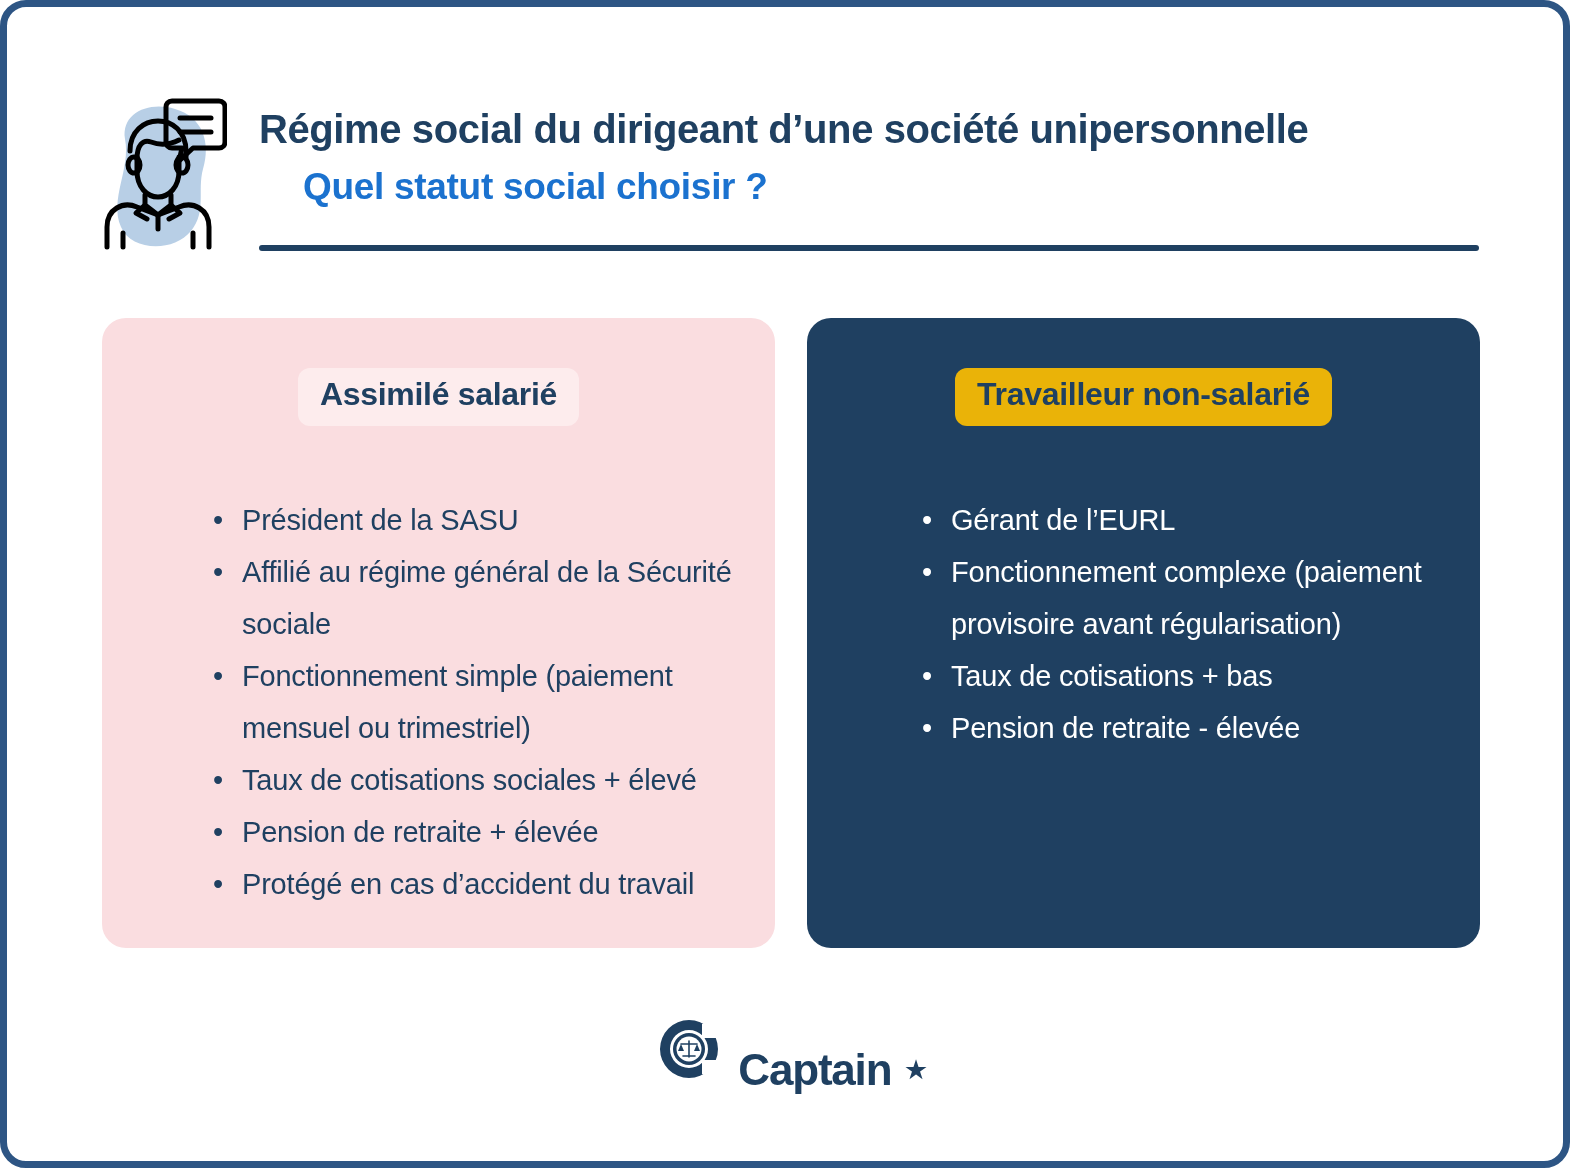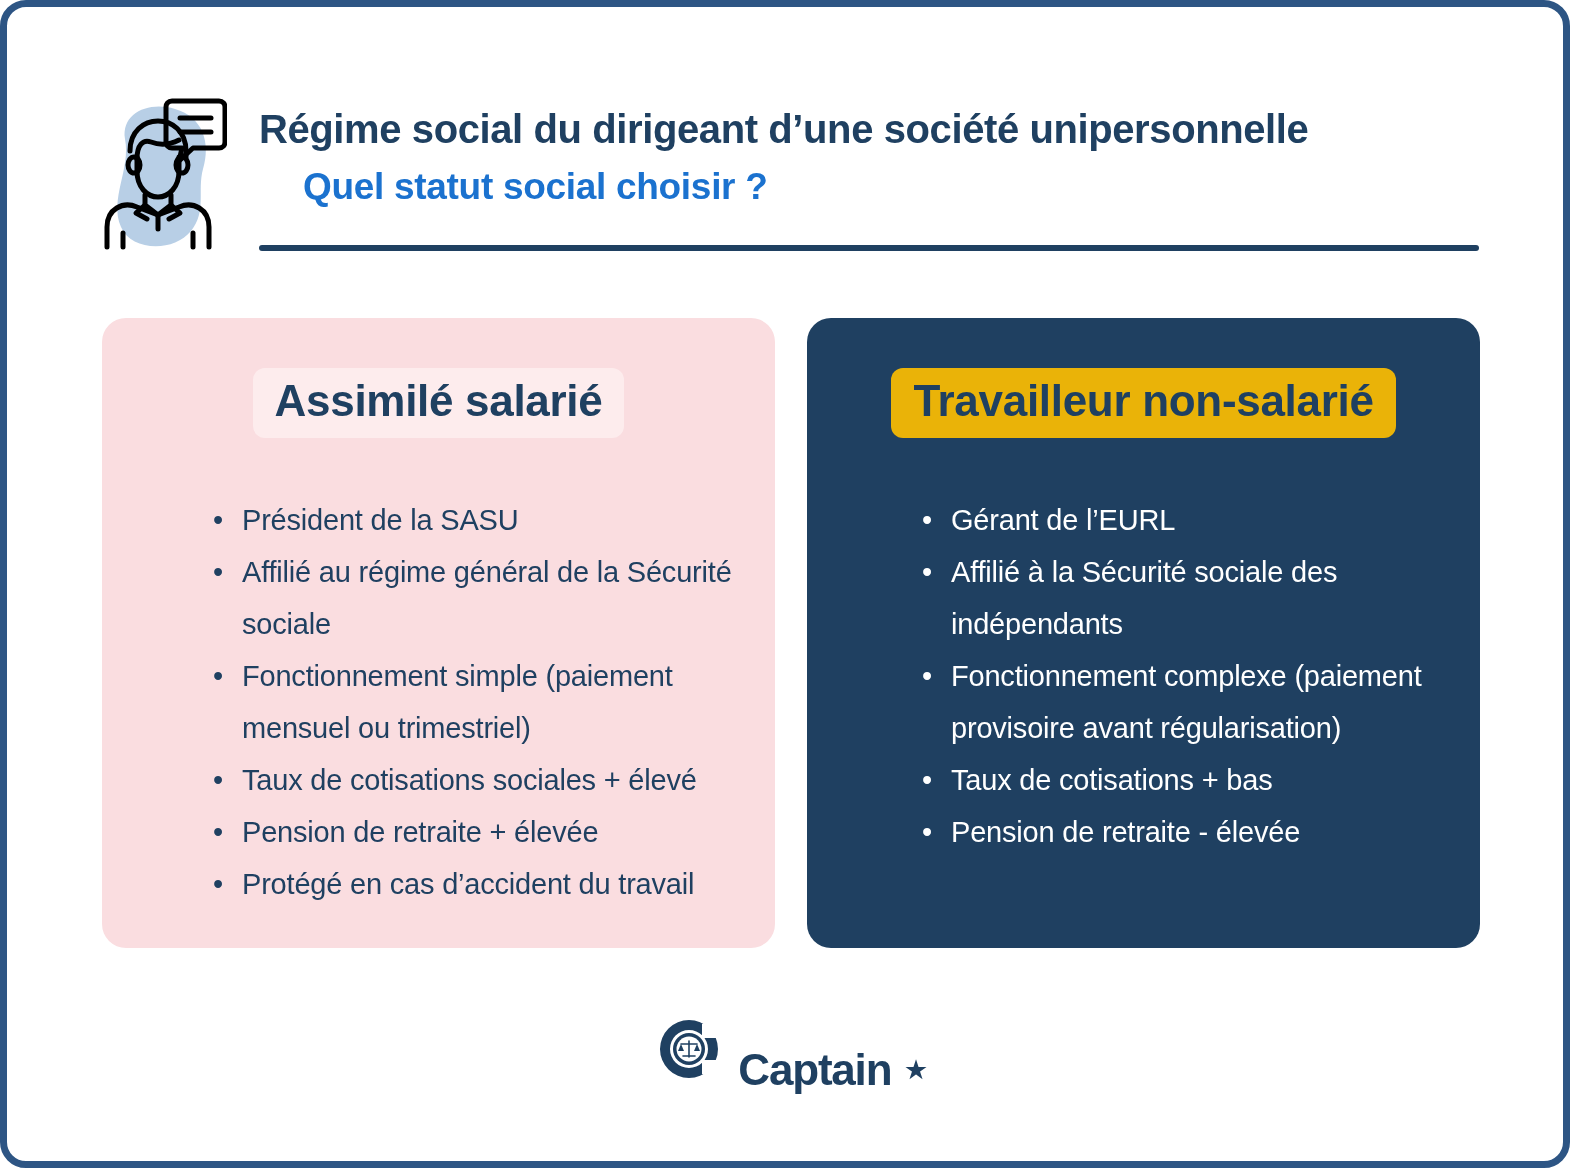--- a/index.html
+++ b/index.html
@@ -105,21 +105,21 @@
     top: 50px;
     left: 0;
     width: 100%;
     text-align: center;
   }
   .card-badge {
     display: inline-block;
     padding: 10px 22px 14px 22px;
     border-radius: 12px;
     font-family: "Liberation Sans", sans-serif;
-    font-size: 44px;
+    font-size: 32px;
     font-weight: bold;
     letter-spacing: -0.3px;
     line-height: 1.05;
     white-space: nowrap;
   }
   .badge-left  { background: #fdeced; color: #1f4061; }
   .badge-right { background: #eab308; color: #1f4061; }
 
   .card-list {
     position: absolute;
@@ -232,21 +232,20 @@
         <li>Protégé en cas d’accident du travail</li>
       </ul>
     </div>
 
     <div class="card card-right">
       <div class="card-head-wrap">
         <span class="card-badge badge-right">Travailleur non-salarié</span>
       </div>
       <ul class="card-list list-right">
         <li>Gérant de l’EURL</li>
-        <li>Affilié à la Sécurité sociale des indépendants</li>
         <li>Fonctionnement complexe (paiement provisoire avant régularisation)</li>
         <li>Taux de cotisations + bas</li>
         <li> Pension de retraite - élevée</li>
       </ul>
     </div>
 
   </div>
 
   <div class="logo">
     <span>

